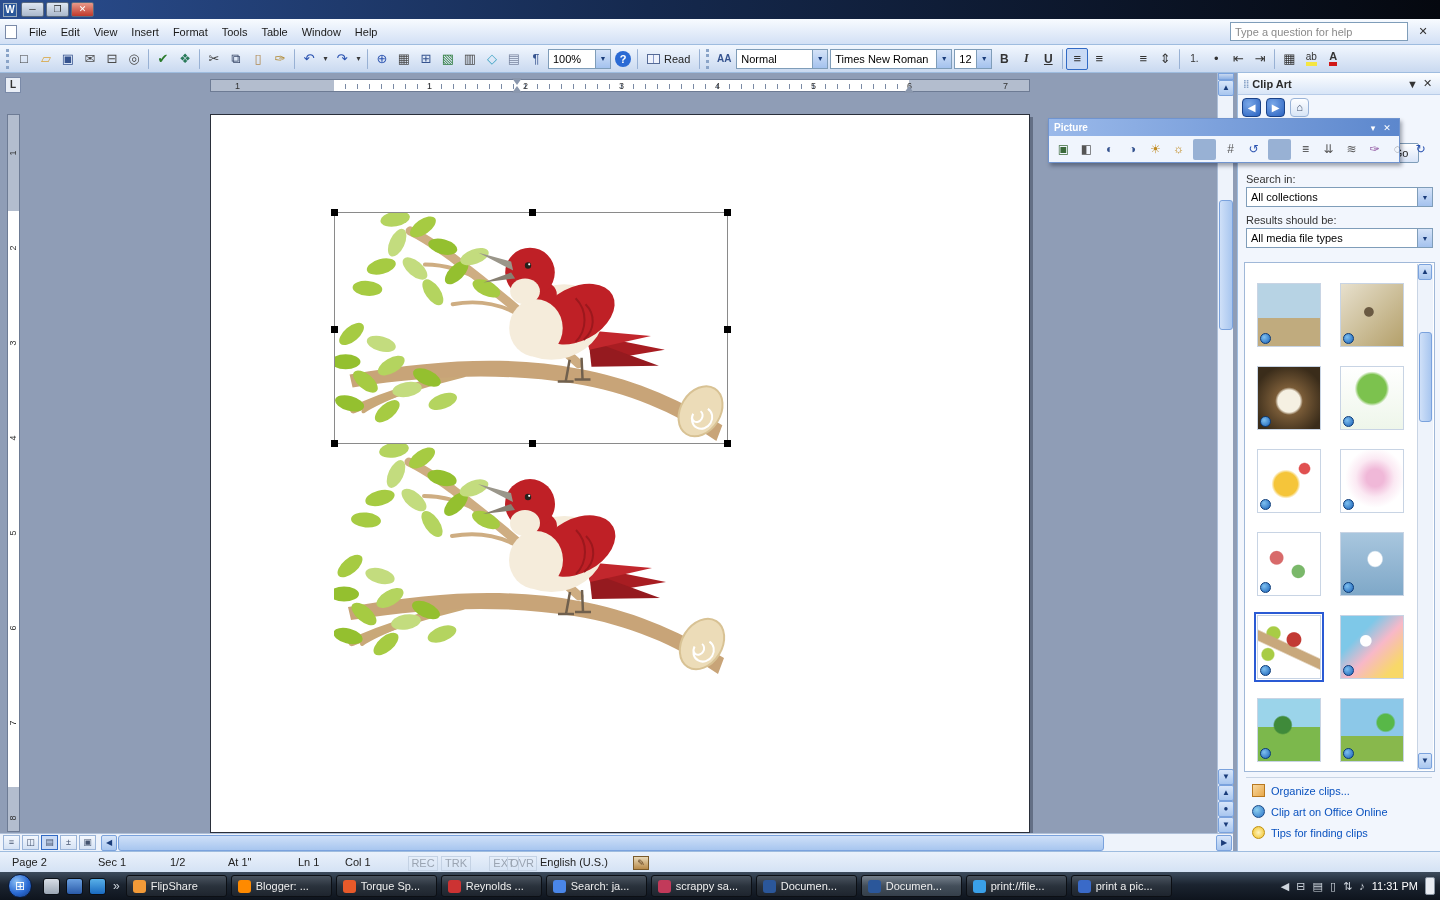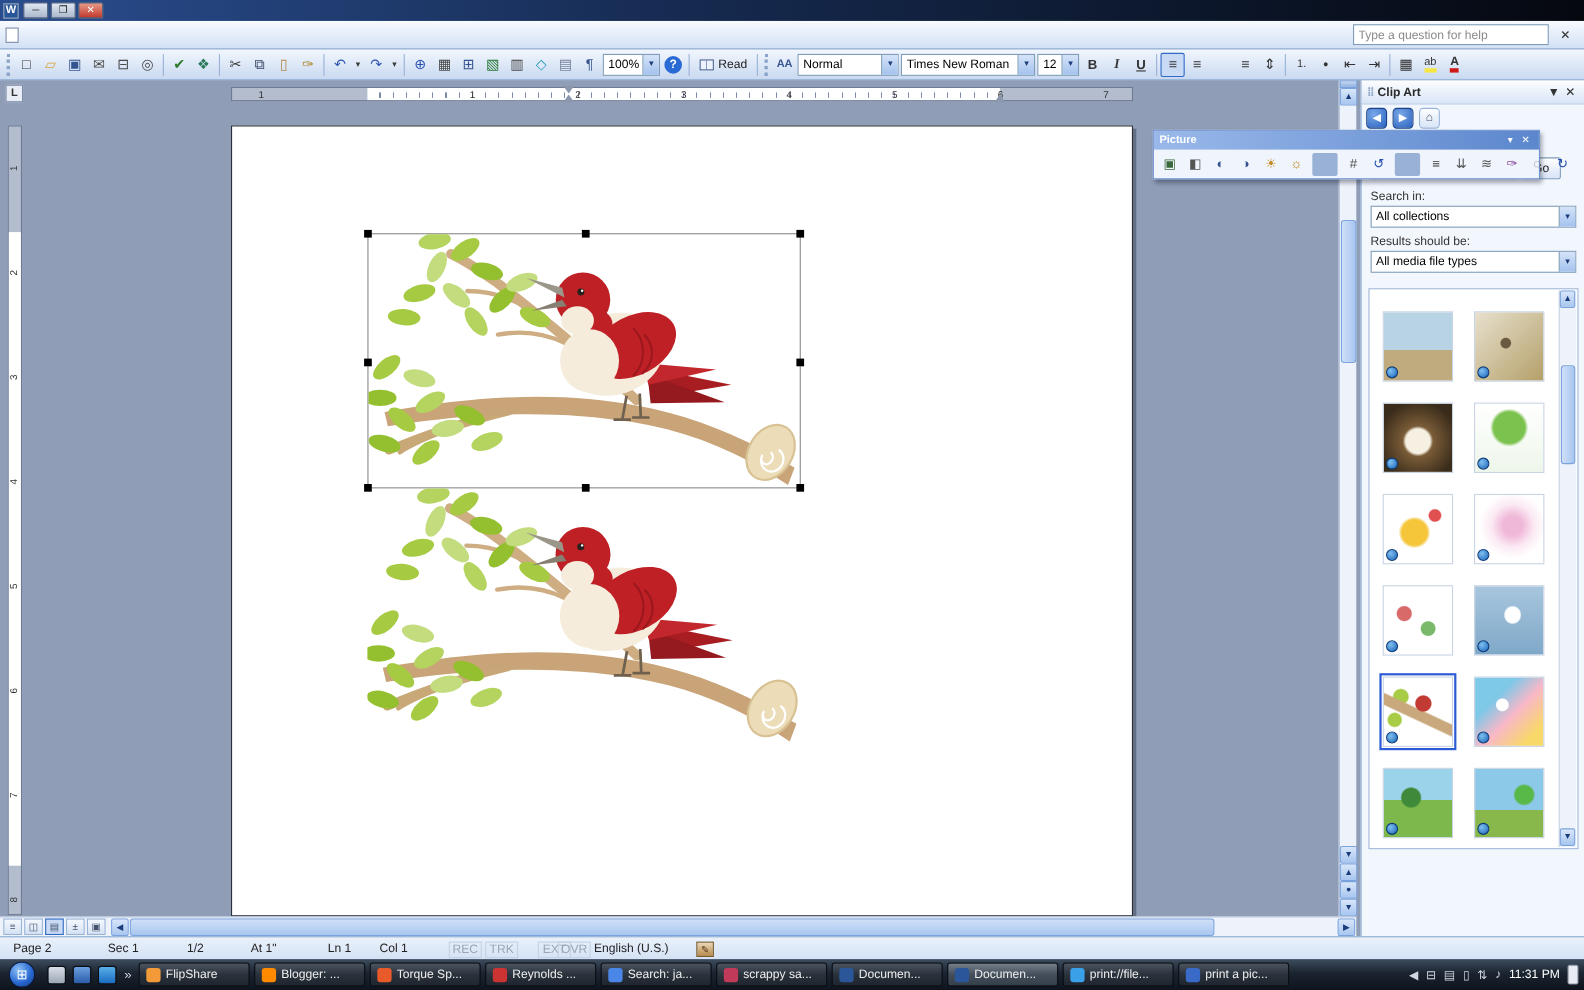--- a/index.html
+++ b/index.html
@@ -193,20 +193,31 @@
     <span class="app-icon">W</span>
     <span class="win-buttons">
       <span class="wbtn">─</span>
       <span class="wbtn">❐</span>
       <span class="wbtn close">✕</span>
     </span>
   </div>
 
   <div class="menubar">
     <span class="doc-icon"></span>
+    <span style="display:flex">
+      <span class="menu-item">File</span>
+        <span class="menu-item">Edit</span>
+        <span class="menu-item">View</span>
+        <span class="menu-item">Insert</span>
+        <span class="menu-item">Format</span>
+        <span class="menu-item">Tools</span>
+        <span class="menu-item">Table</span>
+        <span class="menu-item">Window</span>
+        <span class="menu-item">Help</span>
+    </span>
     <input class="help-input" placeholder="Type a question for help" style="">
     <span class="menubar-close">✕</span>
   </div>
 
   <div class="toolbar">
     <span class="tgrip"></span>
     <span style="display:flex;align-items:center">
       <span class="tbtn" style="color:#3a3a3a">□</span>
         <span class="tbtn" style="color:#d9a43b">▱</span>
         <span class="tbtn" style="color:#35538f">▣</span>
@@ -229,21 +240,21 @@
         <span class="tbtn" data-sep="1"></span>
         <span class="tbtn" style="color:#2a52b0">⊕</span>
         <span class="tbtn" style="color:#4a4a4a">▦</span>
         <span class="tbtn" style="color:#35538f">⊞</span>
         <span class="tbtn" style="color:#2a7a3a">▧</span>
         <span class="tbtn" style="color:#4a4a4a">▥</span>
         <span class="tbtn" style="color:#35a0c0">◇</span>
         <span class="tbtn" style="color:#7a86a0">▤</span>
         <span class="tbtn" style="color:#35538f">¶</span>
     </span>
-    <span class="tbox" style="width:52px">
+    <span class="tbox" style="width:63px">
       <span>100%</span>
       <span class="dd-arrow">▼</span>
     </span>
     <span class="tbtn">
         <span class="help-circle">?</span>
       </span>
     <span class="tbtn" data-sep="1"></span>
     <span class="read-btn">
       <span class="read-ico"></span>
       <span>Read</span>
@@ -486,20 +497,37 @@
         </span><span class="thumb" style="left:95px;top:435px;background:radial-gradient(circle at 72% 38%,#58b848 0 14%,transparent 17%),linear-gradient(180deg,#8cc8e8 60%,#88b84c 60%)">
           <span class="globe-badge"></span>
         </span>
       </span>
       <span class="tp-scroll">
         <span class="sb-btn" style="top:0;width:14px">▲</span>
         <span class="tp-thumbbar"></span>
         <span class="sb-btn" style="top:489px;width:14px">▼</span>
       </span>
     </div>
+    <div class="tp-links">
+      <span>
+        <span class="tp-link">
+          <span></span>
+          <span class="lnk-ic lnk-org"></span>
+          <span>Organize clips...</span>
+        </span><span class="tp-link">
+          <span></span>
+          <span class="lnk-ic lnk-web"></span>
+          <span>Clip art on Office Online</span>
+        </span><span class="tp-link">
+          <span></span>
+          <span class="lnk-ic lnk-tip"></span>
+          <span>Tips for finding clips</span>
+        </span>
+      </span>
+    </div>
   </div>
 
   <div class="statusbar">
     <span class="st-page">Page 2</span>
     <span class="st-sec">Sec 1</span>
     <span class="st-pof">1/2</span>
     <span class="st-at">At 1"</span>
     <span class="st-ln">Ln 1</span>
     <span class="st-col">Col 1</span>
     <span class="st-toggle" style="left:408px">REC</span>

